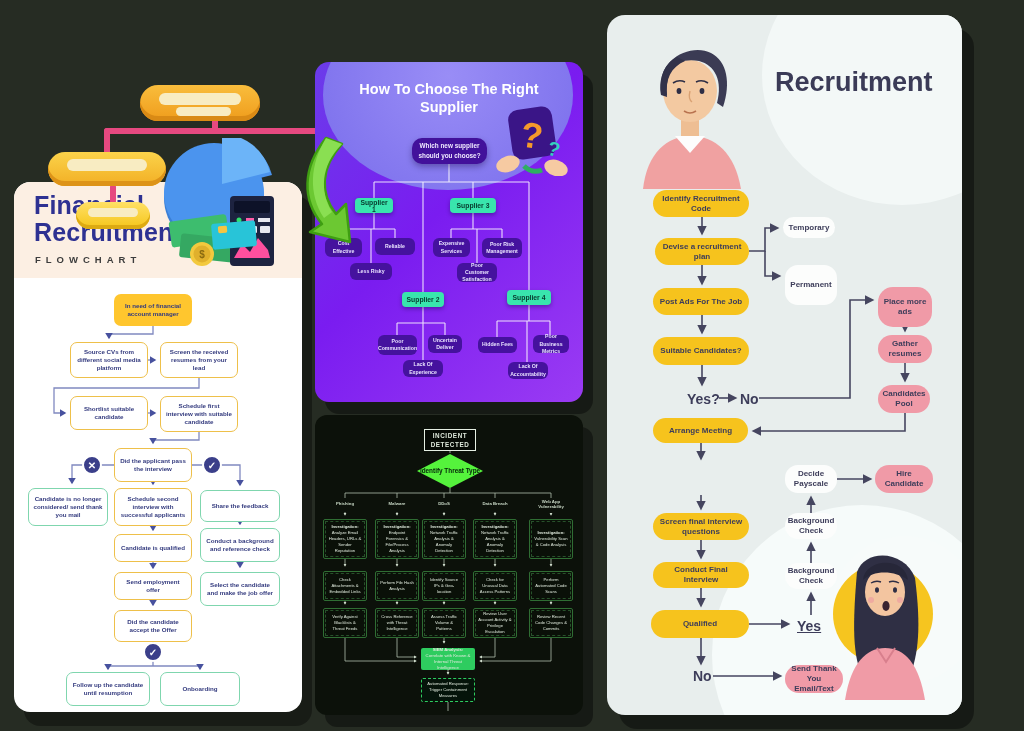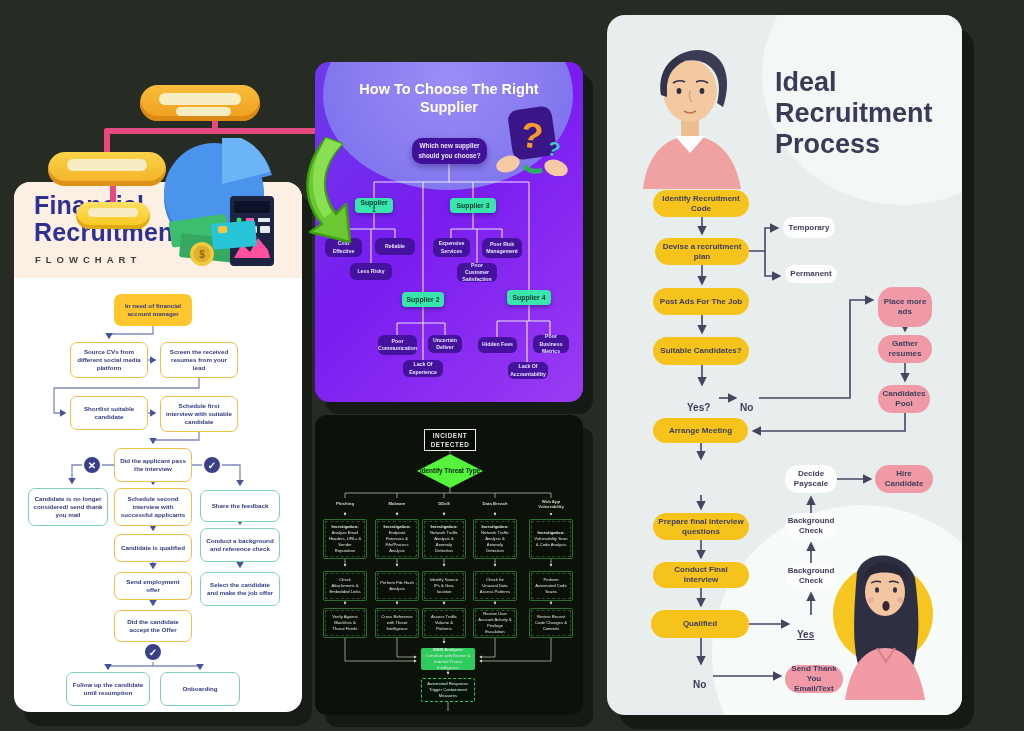--- a/index.html
+++ b/index.html
@@ -72,21 +72,21 @@
   .rp::before{content:'';position:absolute;top:-70px;right:-80px;width:280px;height:260px;
       border-radius:50%;background:#f3f8f7;}
   .rp::after{content:'';position:absolute;bottom:-90px;right:-50px;width:300px;height:300px;
       border-radius:50%;background:#f6fbfa;}
   .rp-title{position:absolute;left:168px;top:52px;font-size:27px;line-height:1.15;font-weight:800;
             color:#3b3b57;z-index:2;}
   .rp .node{font-size:8px;line-height:1.25;font-weight:700;color:#3d3d5a;z-index:2;}
   .rp-y{background:#f6c31d;border-radius:15px;}
   .rp-w{background:#fcfdfc;border-radius:13px;font-weight:600;}
   .rp-p{background:#f09aa7;border-radius:15px;}
-  .rp-label{position:absolute;font-size:10px;font-weight:800;color:#3d3d5a;z-index:2;margin-top:11px;}
+  .rp-label{position:absolute;font-size:14px;font-weight:800;color:#3d3d5a;z-index:2;}
   .rp-man{position:absolute;left:8px;top:24px;z-index:2;}
   .rp-woman{position:absolute;left:200px;top:515px;z-index:1;}
 
   
   .decor{position:absolute;z-index:2;}
   .pill{position:absolute;border-radius:18px;}
   .pill .bar{position:absolute;left:16%;top:22%;width:68%;height:34%;border-radius:8px;
              background:#f8ecc2;}
   .pill-1{left:140px;top:85px;width:120px;height:36px;
           background:linear-gradient(180deg,#f9bd3c,#ef9c1c);box-shadow:inset 0 -5px 0 #d98a15;}
@@ -333,23 +333,21 @@
       <span>Correlate with Known &amp; Internal Threat Intelligence</span>
     </div>
     <div class="node ip-resp" style="left:106px;top:263px;width:54px;height:24px;">
       <span class="bt">Automated Response:</span>
       <span>Trigger Containment Measures</span>
     </div>
   </div>
 
   <div class="panel rp">
     <div class="rp-title">
-      <div>Ideal</div>
       <div>Recruitment</div>
-      <div>Process</div>
     </div>
 
     <svg class="rp-man" width="160" height="150" viewBox="0 0 160 150">
       <path d="M28,150 C32,114 52,97 76,97 C100,97 120,114 126,150 Z" fill="#f0a1a1"></path>
       <rect x="66" y="76" width="18" height="22" fill="#eebe93"></rect>
       <path d="M60,97 L75,114 L90,97 Z" fill="#fdfdfd"></path>
       <ellipse cx="75" cy="52" rx="27" ry="31" fill="#f3c9a1"></ellipse>
       <path d="M46,56 C40,20 76,4 96,14 C112,22 116,44 108,68 L102,64 C108,42 100,26 84,22 C62,18 50,30 52,56 Z" fill="#3b3b54"></path>
       <path d="M46,56 C44,36 50,24 62,18 L70,22 C56,28 50,40 52,58 Z" fill="#32324a"></path>
       <ellipse cx="64" cy="52" rx="2.4" ry="3" fill="#2e2e45"></ellipse>
@@ -403,33 +401,33 @@
         <path d="M204,498 V483" marker-end="url(#ra)"></path>
         <path d="M230,464 H263" marker-end="url(#ra)"></path>
         <path d="M94,623 V648" marker-end="url(#ra)"></path>
         <path d="M106,661 H173" marker-end="url(#ra)"></path>
       </g>
     </svg>
 
     <div class="node rp-y" style="left:46px;top:175px;width:96px;height:27px;">Identify Recruitment Code</div>
     <div class="node rp-y" style="left:48px;top:223px;width:94px;height:27px;text-align:center;">Devise a recruitment plan</div>
     <div class="node rp-w" style="left:176px;top:202px;width:52px;height:21px;">Temporary</div>
-    <div class="node rp-w" style="left:178px;top:250px;width:52px;height:18px;">Permanent</div>
+    <div class="node rp-w" style="left:178px;top:250px;width:52px;height:40px;">Permanent</div>
     <div class="node rp-y" style="left:46px;top:273px;width:96px;height:27px;">Post Ads For The Job</div>
     <div class="node rp-p" style="left:271px;top:272px;width:54px;height:40px;">Place more ads</div>
     <div class="node rp-y" style="left:46px;top:322px;width:96px;height:28px;">Suitable Candidates?</div>
     <div class="node rp-p" style="left:271px;top:320px;width:54px;height:28px;">Gather resumes</div>
     <div class="rp-label" style="left:80px;top:376px;">Yes?</div>
     <div class="rp-label" style="left:133px;top:376px;">No</div>
     <div class="node rp-p" style="left:271px;top:370px;width:52px;height:28px;">Candidates Pool</div>
     <div class="node rp-y" style="left:46px;top:403px;width:95px;height:25px;">Arrange Meeting</div>
     <div class="node rp-w" style="left:178px;top:450px;width:52px;height:28px;">Decide Payscale</div>
     <div class="node rp-p" style="left:268px;top:450px;width:58px;height:28px;">Hire Candidate</div>
     <div class="node rp-w" style="left:178px;top:498px;width:52px;height:26px;">Background Check</div>
-    <div class="node rp-y" style="left:46px;top:498px;width:96px;height:27px;">Prepare final interview questions</div>
+    <div class="node rp-y" style="left:46px;top:498px;width:96px;height:27px;">Screen final interview questions</div>
     <div class="node rp-y" style="left:46px;top:547px;width:96px;height:26px;">Conduct Final Interview</div>
     <div class="node rp-w" style="left:178px;top:548px;width:52px;height:26px;">Background Check</div>
     <div class="node rp-y" style="left:44px;top:595px;width:98px;height:28px;">Qualified</div>
     <div class="rp-label" style="left:190px;top:603px;text-decoration:underline;">Yes</div>
     <div class="rp-label" style="left:86px;top:653px;">No</div>
     <div class="node rp-p" style="left:178px;top:650px;width:58px;height:28px;">Send Thank You Email/Text</div>
   </div>
 
 </div>
 

